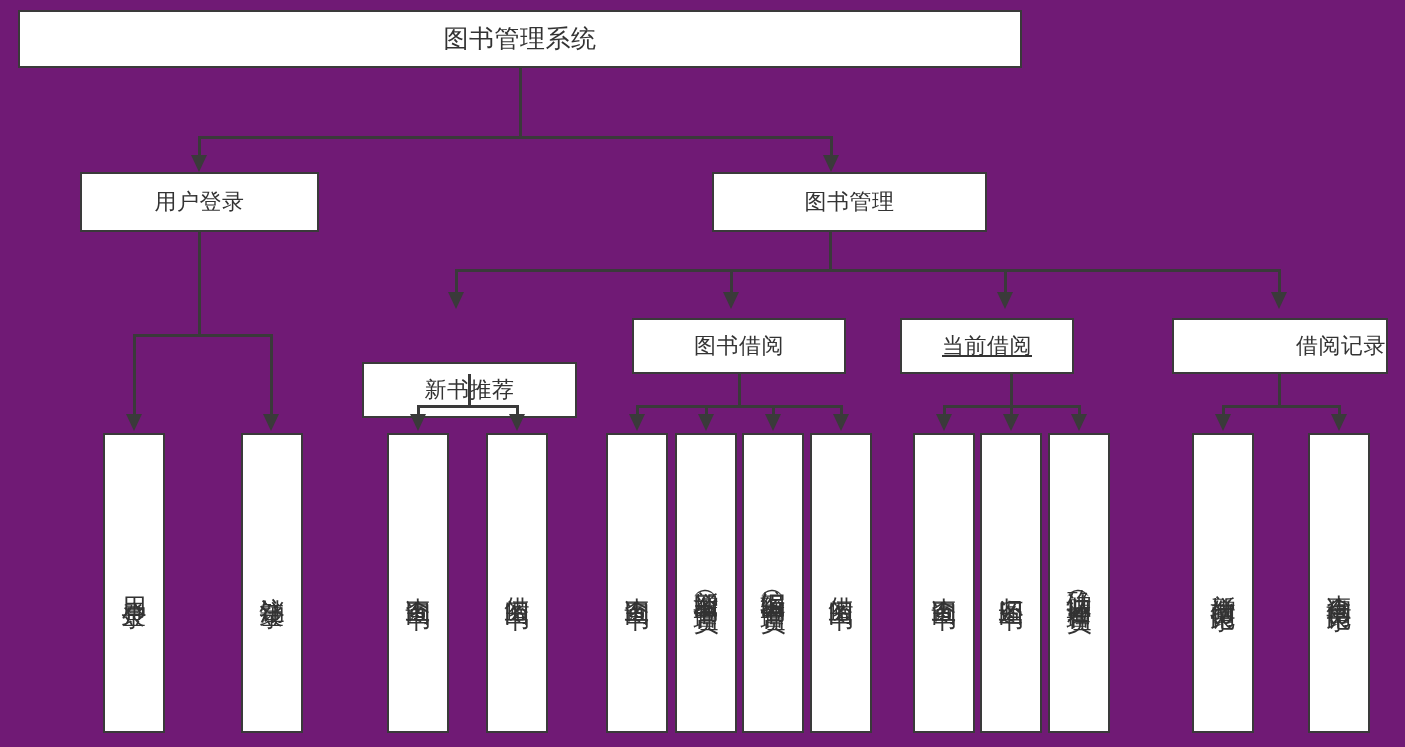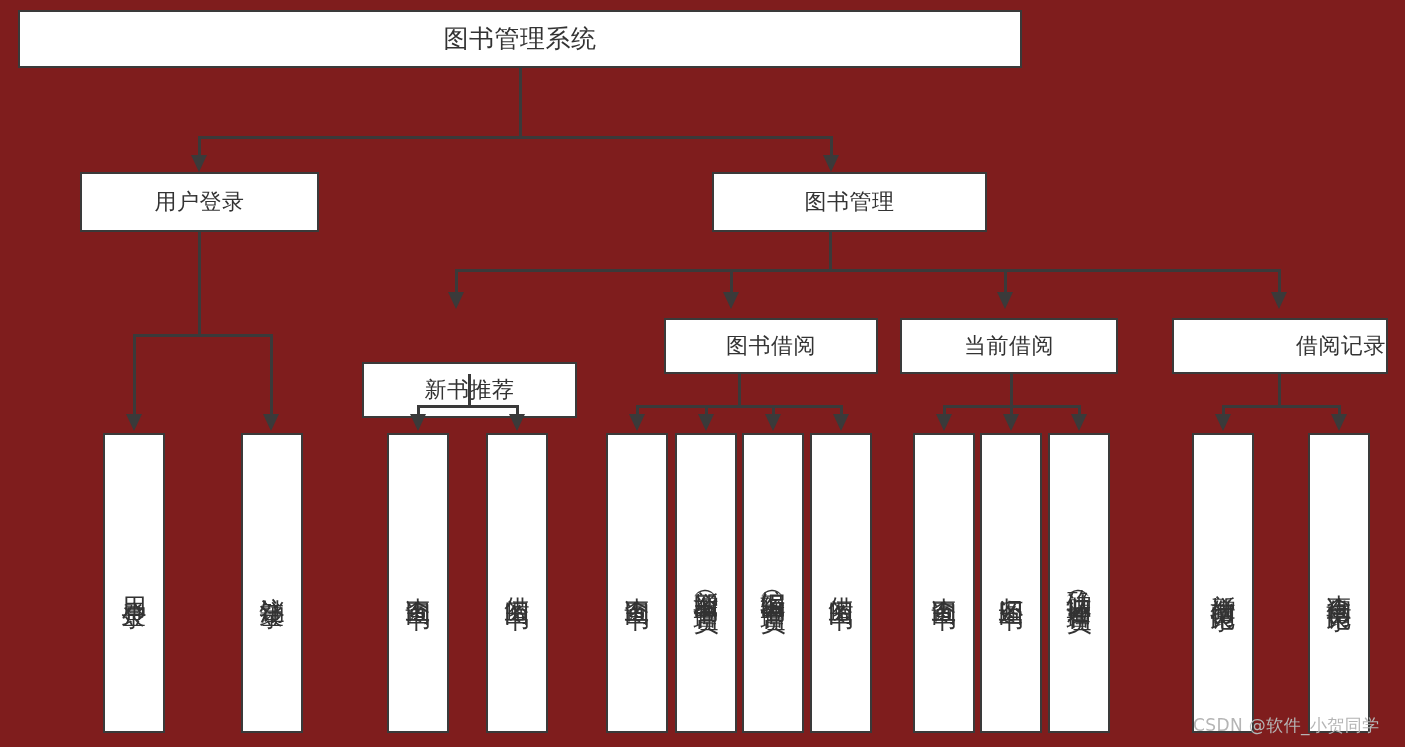--- a/index.html
+++ b/index.html
@@ -8,21 +8,21 @@
     padding: 0;
     background: #ffffff;
   }
   body {
     font-family: "DejaVu Sans", "Liberation Sans", sans-serif;
   }
   #canvas {
     position: relative;
     width: 1405px;
     height: 747px;
-    background: #7f1d1d;
+    background: #701a75;
     overflow: hidden;
   }
   .node {
     position: absolute;
     box-sizing: border-box;
     border: 2.5px solid #3a3a3a;
     background: #ffffff;
     display: flex;
     align-items: center;
     justify-content: center;
@@ -110,25 +110,25 @@
   <div class="arrow" style="left:723px; top:292px;"></div>
   <div class="vline" style="left:1004px; top:269px; height:27px;"></div>
   <div class="arrow" style="left:997px; top:292px;"></div>
   <div class="vline" style="left:1278px; top:269px; height:27px;"></div>
   <div class="arrow" style="left:1271px; top:292px;"></div>
 
   <div class="node h" style="left:362px; top:318px; width:215px; height:56px;margin-top:44px;">
     <span class="label">新书推荐</span>
   </div>
 
-  <div class="node h" style="left:664px; top:318px; width:214px; height:56px;font-family:Liberation Serif, serif;">
+  <div class="node h" style="left:632px; top:318px; width:214px; height:56px;font-family:Liberation Serif, serif;">
     <span class="label">图书借阅</span>
   </div>
 
-  <div class="node h" style="left:900px; top:318px; width:218px; height:56px;">
+  <div class="node h" style="left:900px; top:318px; width:174px; height:56px;text-decoration:underline;">
     <span class="label">当前借阅</span>
   </div>
 
   <div class="node h" style="left:1172px; top:318px; width:216px; height:56px;justify-content:flex-end;">
     <span class="label">借阅记录</span>
   </div>
 
   <div class="vline" style="left:468px; top:374px; height:33px;"></div>
   <div class="hline" style="left:417px; top:405px; width:101px;"></div>
   <div class="vline" style="left:417px; top:405px; height:13px;"></div>
@@ -208,15 +208,14 @@
   </div>
 
   <div class="node leaf" style="left:1192px; top:433px; width:62px; height:300px;">
     <span class="label">新增借阅记录</span>
   </div>
 
   <div class="node leaf" style="left:1308px; top:433px; width:62px; height:300px;">
     <span class="label">查询借阅记录</span>
   </div>
 
-  <div class="watermark" style="left:1193px; top:714px;">CSDN @软件_小贺同学</div>
 
 </div>
 
 </body></html>

